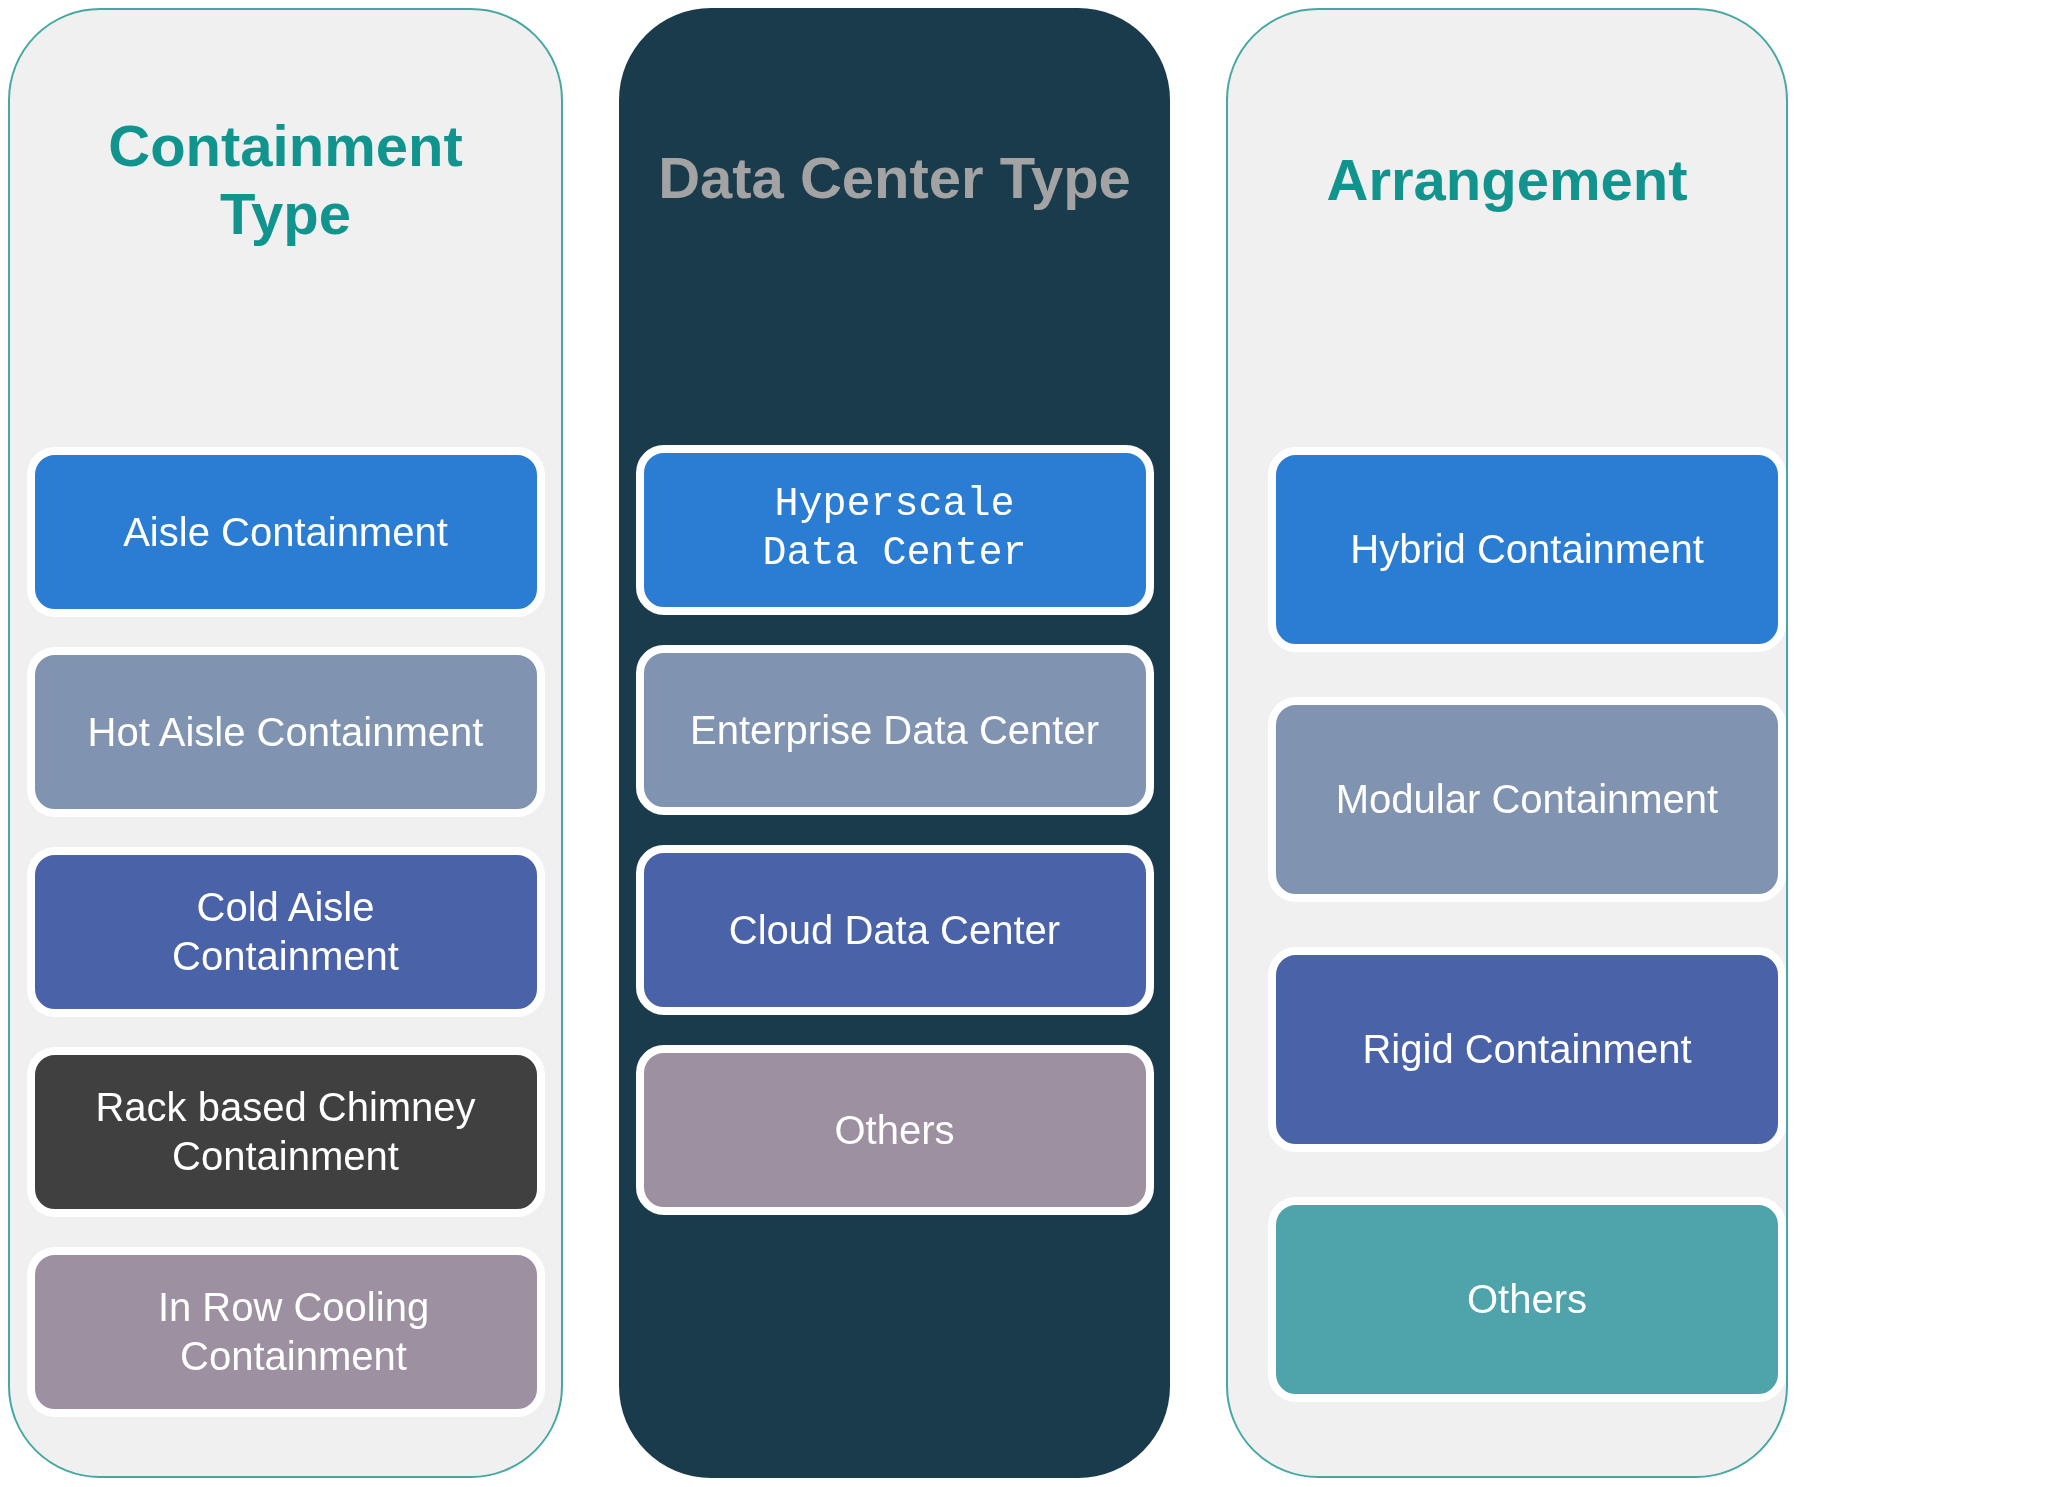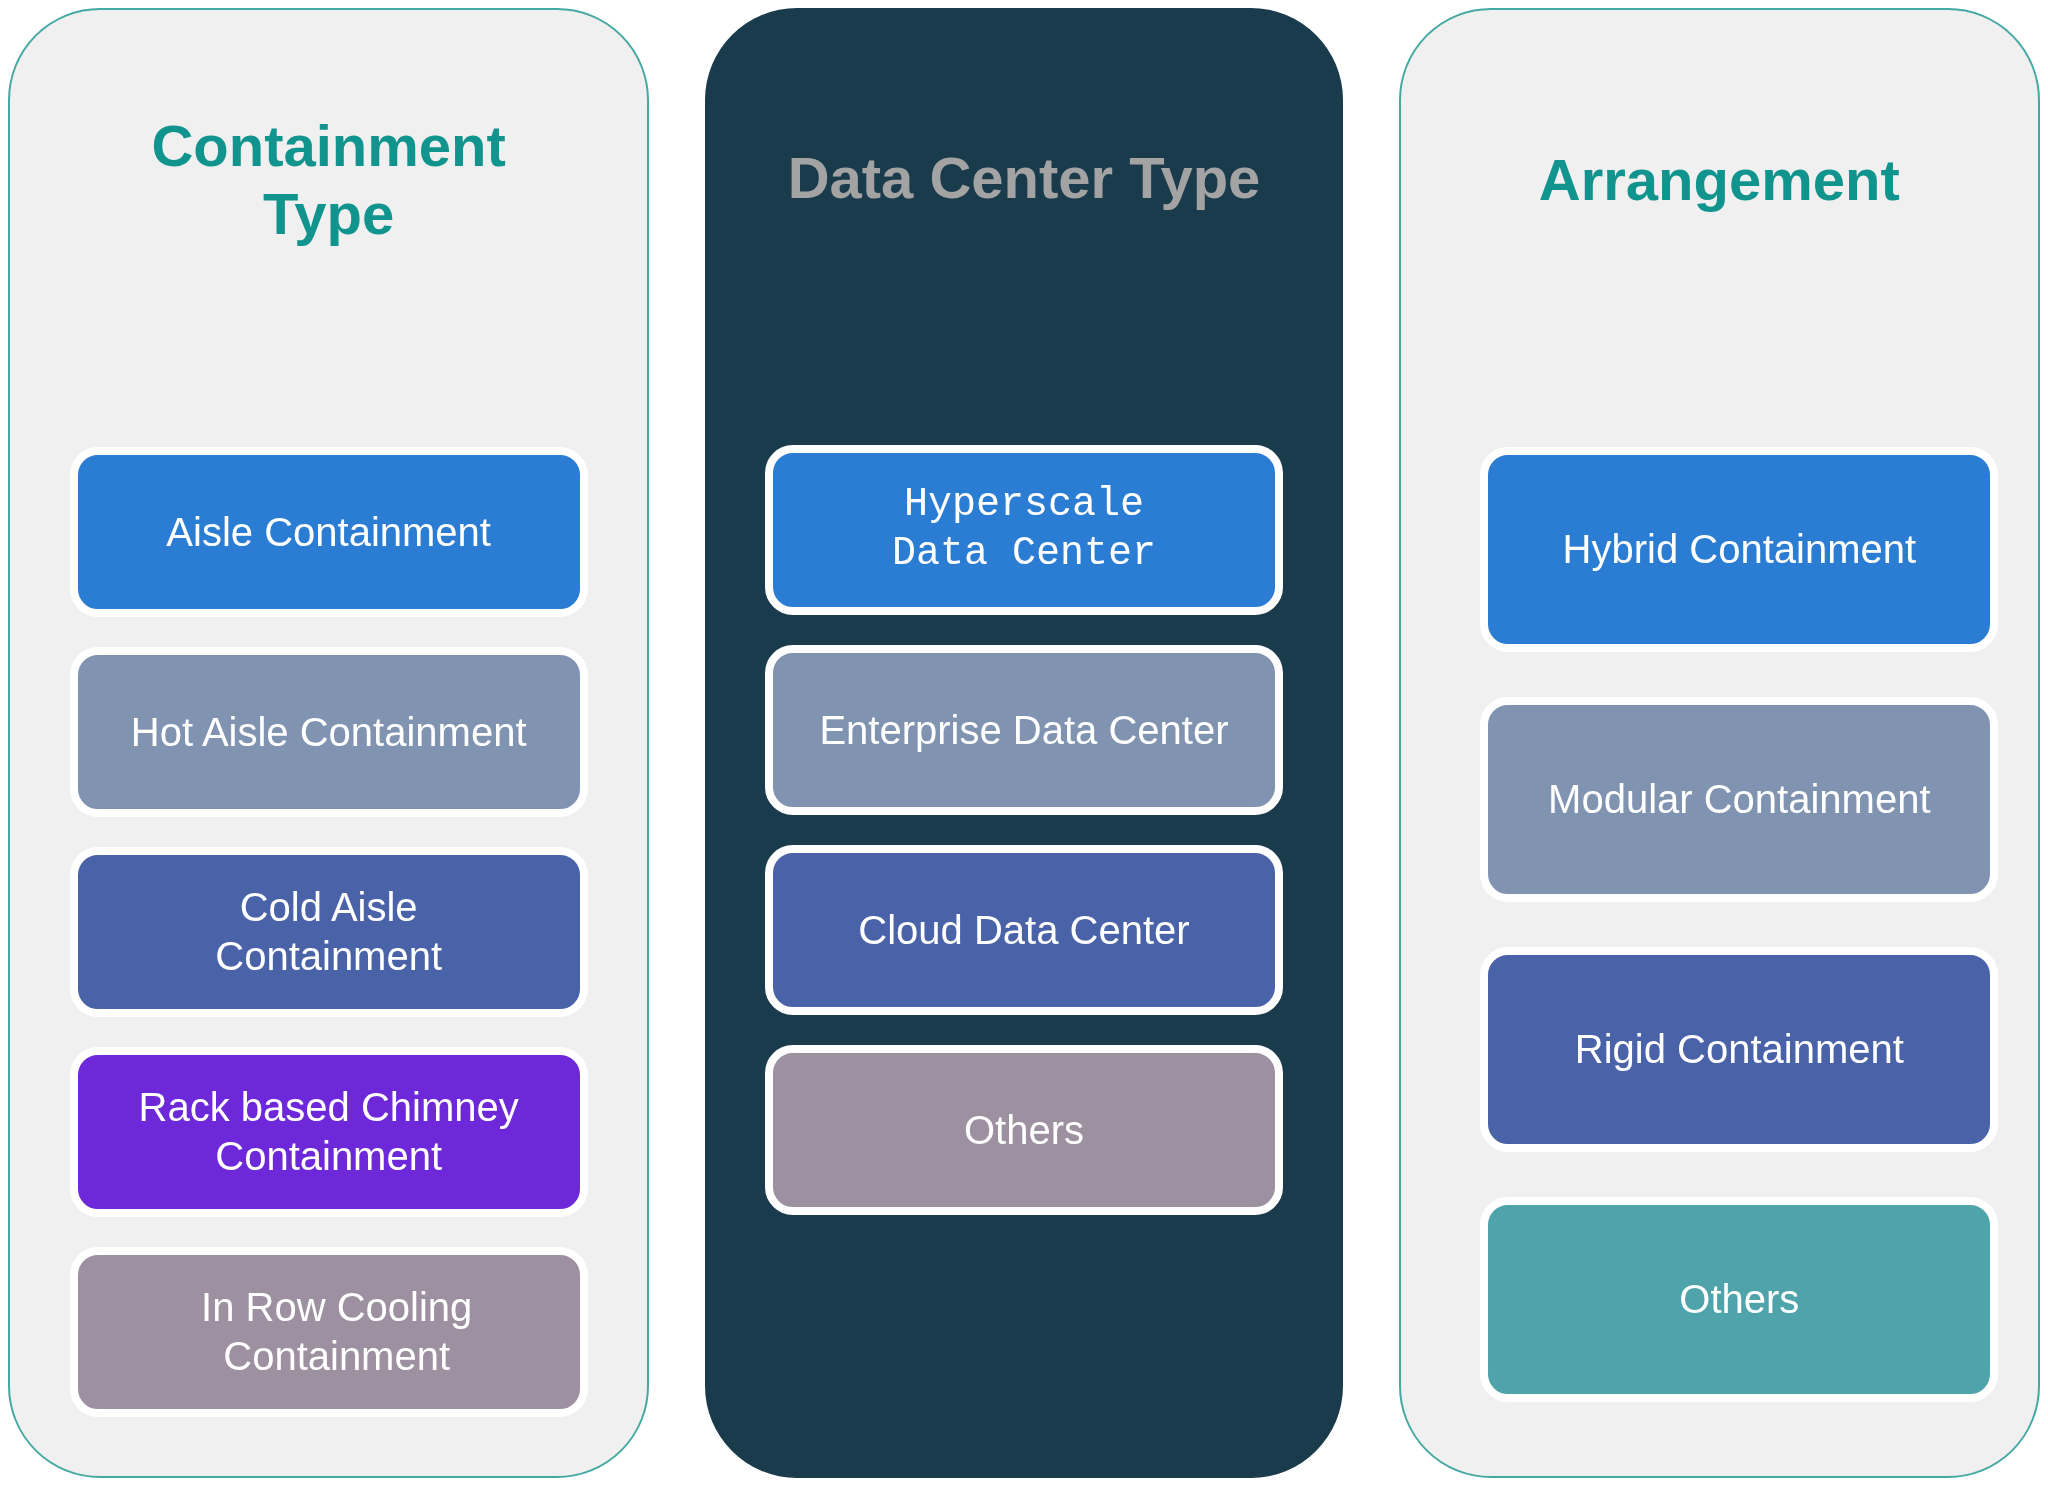--- a/index.html
+++ b/index.html
@@ -7,21 +7,21 @@
     position: relative;
     width: 2048px;
     height: 1487px;
     background: #ffffff;
     overflow: hidden;
     font-family: "Liberation Sans", sans-serif;
   }
   .panels {
     position: absolute;
     left: 8px; top: 8px;
-    width: 2032px; height: 1470px;
+    width: 1780px; height: 1470px;
     display: flex;
     gap: 56px;
   }
   .panel {
     flex: 1 1 0;
     border-radius: 92px;
     box-sizing: border-box;
     padding-top: 70px;
     display: flex;
     flex-direction: column;
@@ -93,21 +93,21 @@
       <div class="boxes">
         <div class="box" style="background-color: rgb(43, 124, 211);">
           <span class="t">Aisle Containment</span>
         </div>
         <div class="box" style="background-color: rgb(128, 147, 176);">
           <span class="t">Hot Aisle Containment</span>
         </div>
         <div class="box" style="background-color: rgb(74, 98, 168);">
           <span class="t">Cold Aisle Containment</span>
         </div>
-        <div class="box" style="background-color: #6d28d9;">
+        <div class="box" style="background-color: #404040;">
           <span class="t">Rack based Chimney Containment</span>
         </div>
         <div class="box" style="background-color: rgb(157, 144, 160); padding-left: 16px;">
           <span class="t">In Row Cooling Containment</span>
         </div>
       </div>
     </div>
 
     <div class="panel dark col-1" style="background-color: rgb(26, 59, 76);">
       <div class="panel-title">

